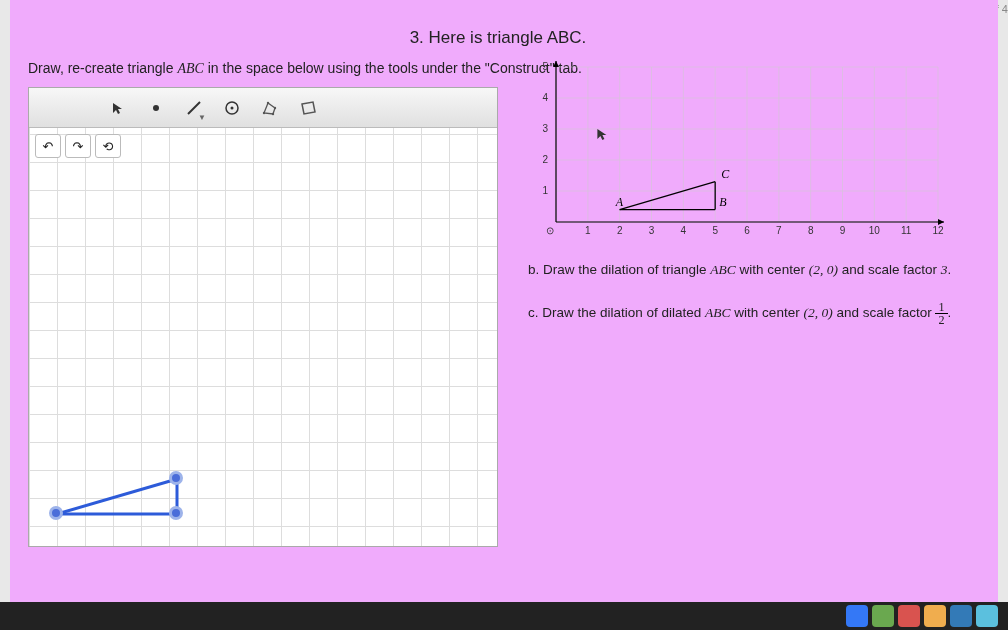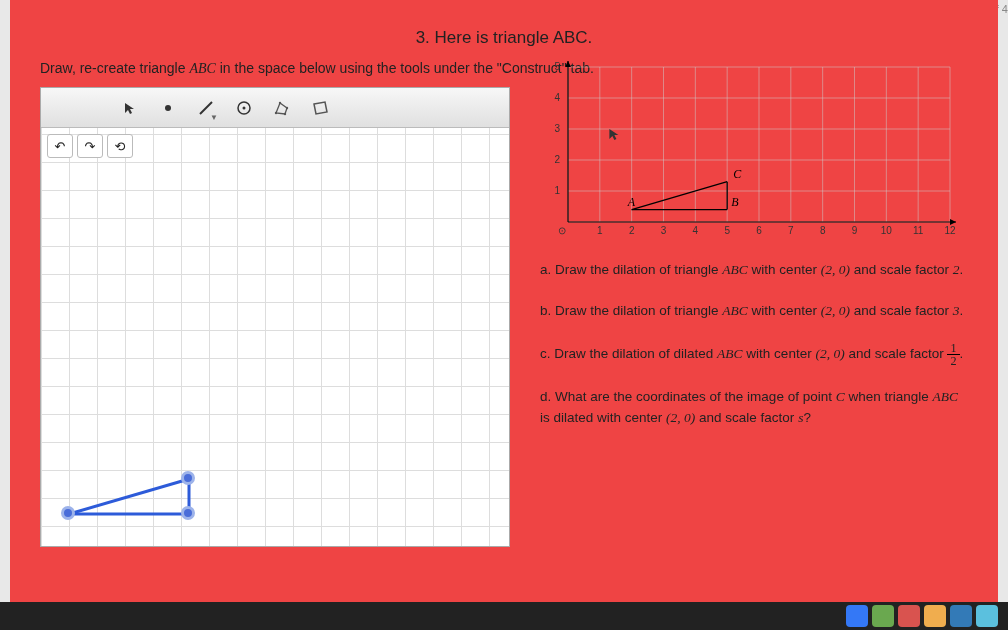--- a/index.html
+++ b/index.html
@@ -5,23 +5,23 @@
 * { box-sizing: border-box; margin: 0; padding: 0; }
 body {
   font-family: -apple-system, BlinkMacSystemFont, "Segoe UI", Arial, sans-serif;
   background: #e8e8e8;
   width: 1008px;
   height: 630px;
   overflow: hidden;
   color: #222;
 }
 .page {
-  background: #ef4444;
+  background: #f0abfc;
   margin: 0 10px;
-  padding: 10px 30px 0 30px;
+  padding: 10px 30px 0 18px;
   height: 615px;
   position: relative;
 }
 .pager {
   position: absolute;
   top: -2px;
   right: 0;
   font-size: 11px;
   color: #888;
   display: flex;
@@ -251,35 +251,29 @@
             <line x1="187.16666666666666" y1="152.6" x2="187.16666666666666" y2="124.69999999999999" stroke="#000" stroke-width="1.3"></line>
             <line x1="91.66666666666666" y1="152.6" x2="187.16666666666666" y2="124.69999999999999" stroke="#000" stroke-width="1.3"></line>
             <text x="87.66666666666666" y="148.6" font-size="12" font-style="italic" font-family="Times New Roman" fill="#000">A</text>
             <text x="191.16666666666666" y="148.6" font-size="12" font-style="italic" font-family="Times New Roman" fill="#000">B</text>
             <text x="193.16666666666666" y="120.69999999999999" font-size="12" font-style="italic" font-family="Times New Roman" fill="#000">C</text>
             <path d="M 69.38333333333333 72 l 0 10 l 3 -3 l 2 4 l 2 -1 l -2 -4 l 4 0 z" fill="#333"></path>
           </svg>
       </div>
 
 
-      <div class="part">
-        <span>a. Draw the dilation of triangle </span><span class="mathit">ABC</span><span> with center </span><span class="mathit">(2, 0)</span><span> and scale factor </span><span class="mathit">2</span><span>.</span>
-      </div>
 
       <div class="part">
         <span>b. Draw the dilation of triangle </span><span class="mathit">ABC</span><span> with center </span><span class="mathit">(2, 0)</span><span> and scale factor </span><span class="mathit">3</span><span>.</span>
       </div>
 
       <div class="part">
         <span>c. Draw the dilation of dilated </span><span class="mathit">ABC</span><span> with center </span><span class="mathit">(2, 0)</span><span> and scale factor </span><span class="frac"><span class="num">1</span><span class="den">2</span></span><span>.</span>
       </div>
 
-      <div class="part">
-        <span>d. What are the coordinates of the image of point </span><span class="mathit">C</span><span> when triangle </span><span class="mathit">ABC</span><span> is dilated with center </span><span class="mathit">(2, 0)</span><span> and scale factor </span><span class="mathit">s</span><span>?</span>
-      </div>
     </div>
   </div>
 </div>
 
 <div class="taskbar">
   <div class="task-app" style="background:#3478f6"></div>
   <div class="task-app" style="background:#6aa84f"></div>
   <div class="task-app" style="background:#d9534f"></div>
   <div class="task-app" style="background:#f0ad4e"></div>
   <div class="task-app" style="background:#337ab7"></div>

